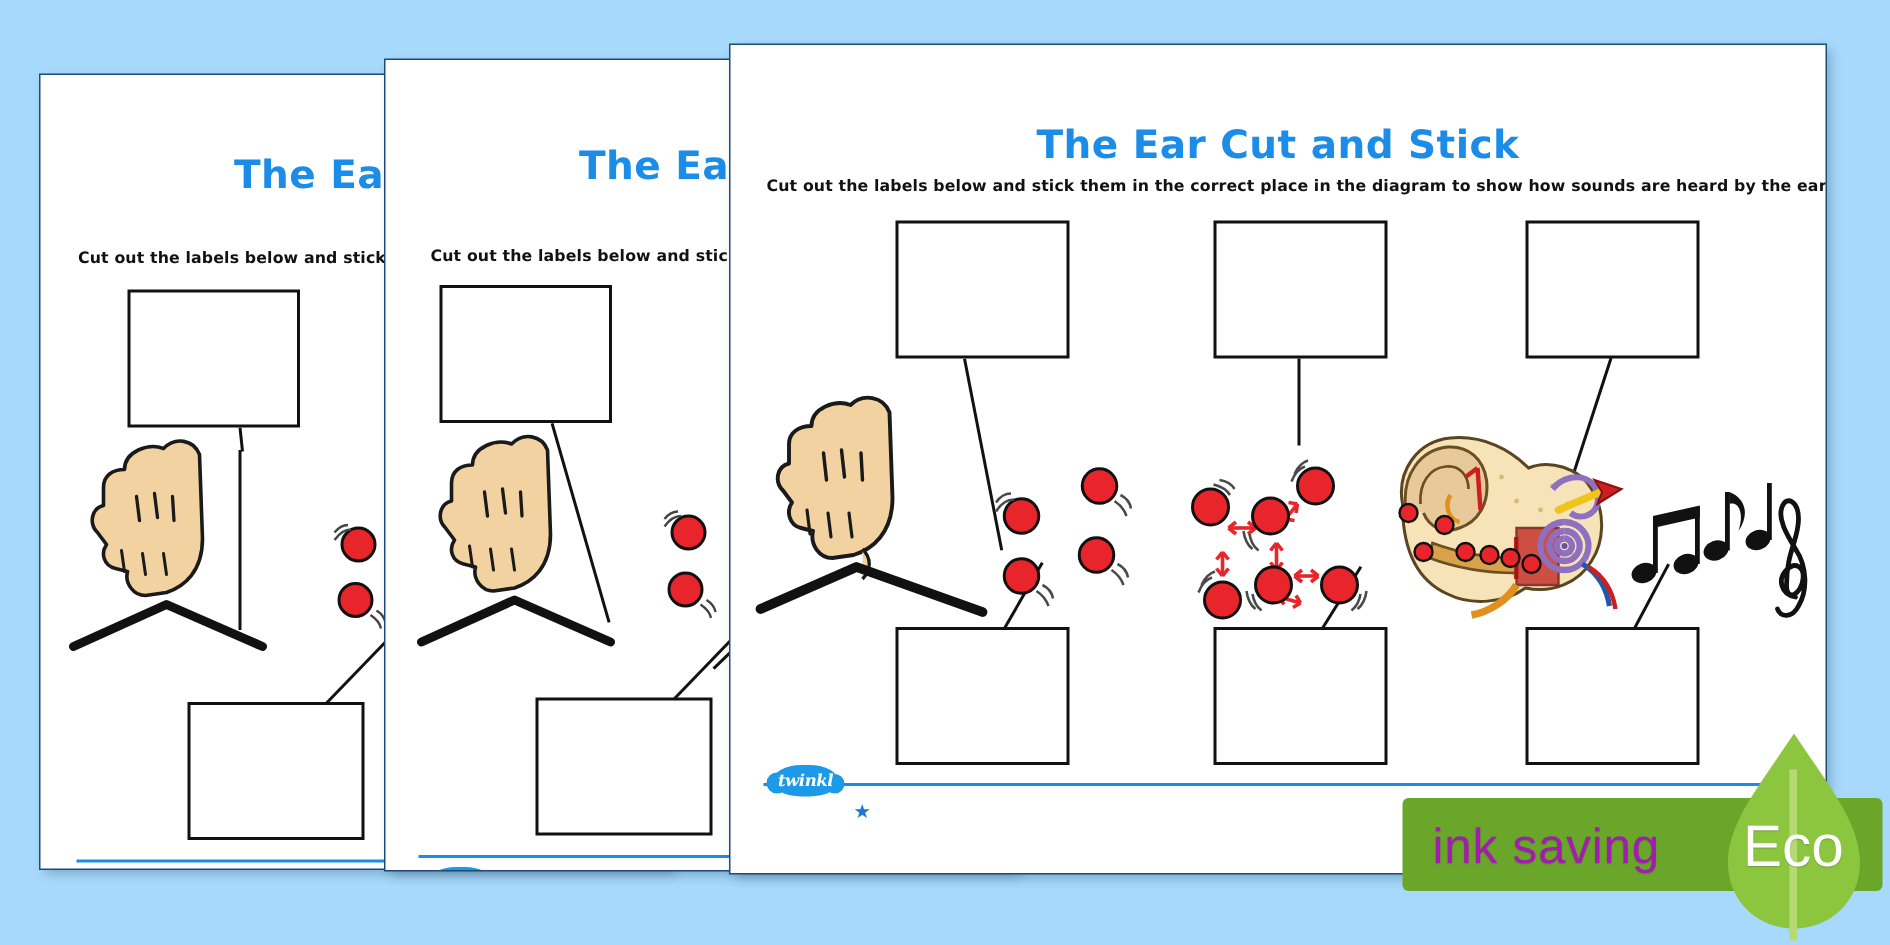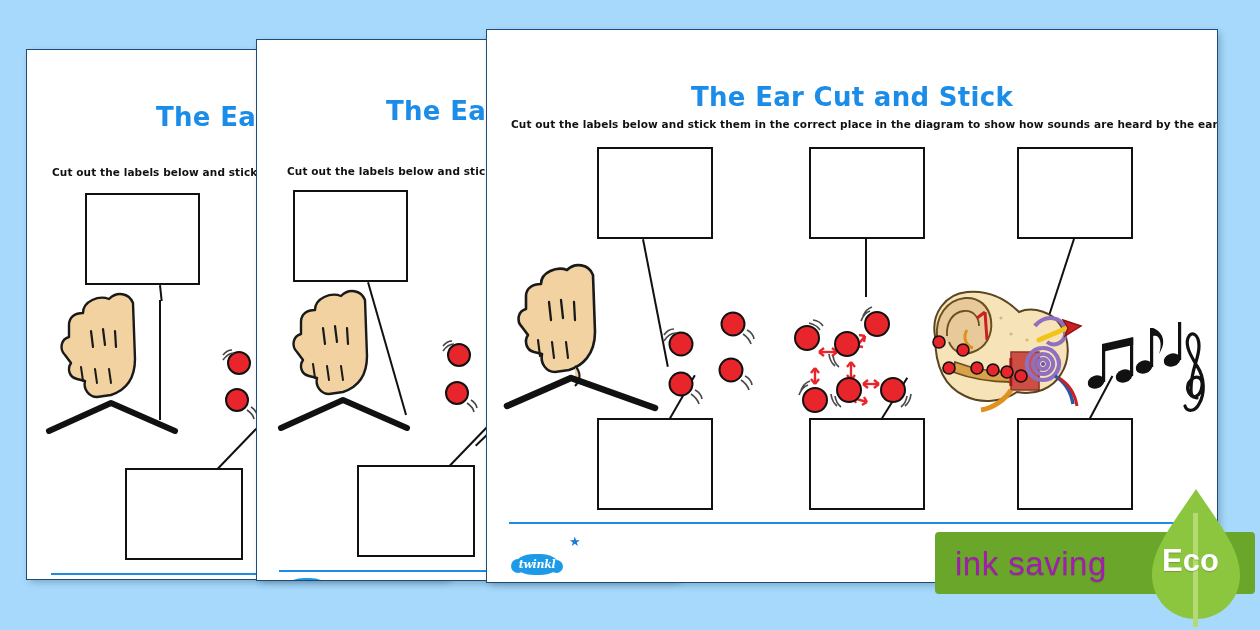--- a/index.html
+++ b/index.html
@@ -98,21 +98,21 @@
     font-family:"Liberation Sans",sans-serif;
     font-size:33px;color:#a21caf;letter-spacing:.5px;
     text-shadow:0 1px 1px rgba(0,0,0,.18);
   }
   .eco-leaf{
     position:absolute;left:1148px;top:487px;width:96px;height:140px;
   }
   .eco-word{
     position:absolute;left:1162px;top:543px;
     font-family:"Liberation Sans",sans-serif;
-    font-weight:bold;font-size:31px;color:#ffffff;
+    font-weight:normal;font-size:39px;color:#ffffff;
     text-shadow:0 1px 1px rgba(0,0,0,.2);
     z-index:5;
     text-align:right;
   }
 
   svg{display:block;overflow:visible;}
 </style>
 </head>
 <body style="background: rgb(166, 217, 251);">
 
@@ -371,21 +371,21 @@
 
         <g fill="none" stroke="#111" stroke-width="3.2" stroke-linecap="round">
           <path d="M110 78 C100 76, 98 66, 104 60 C110 54, 116 58, 115 66
                    C114 76, 104 82, 104 70 C104 48, 112 40, 112 26
                    C112 14, 104 10, 101 18 C98 26, 104 36, 110 46
                    C118 58, 118 74, 112 84 C108 92, 100 92, 98 86"></path>
         </g>
       </svg>
 
       <div class="rule" style="left:22px;top:492px;width:688px;"></div>
-      <div class="twinkl" style="left:28px;top:480px;margin-top:44px;"><span>twinkl</span></div>
+      <div class="twinkl" style="left:28px;top:480px;"><span>twinkl</span></div>
       <div class="stars" style="left:82px;top:505px;">★</div>
     </div>
   </div>
 
   <div class="eco-bar"></div>
   <div class="eco-text">ink saving</div>
   <svg class="eco-leaf" viewBox="0 0 96 140">
     <path d="M48 2 C72 38, 92 62, 92 88 C92 114, 72 132, 48 132 C24 132, 4 114, 4 88 C4 62, 24 38, 48 2 Z" fill="#8cc63f"></path>
     <rect x="45" y="26" width="5" height="114" fill="#b5da73"></rect>
   </svg>

